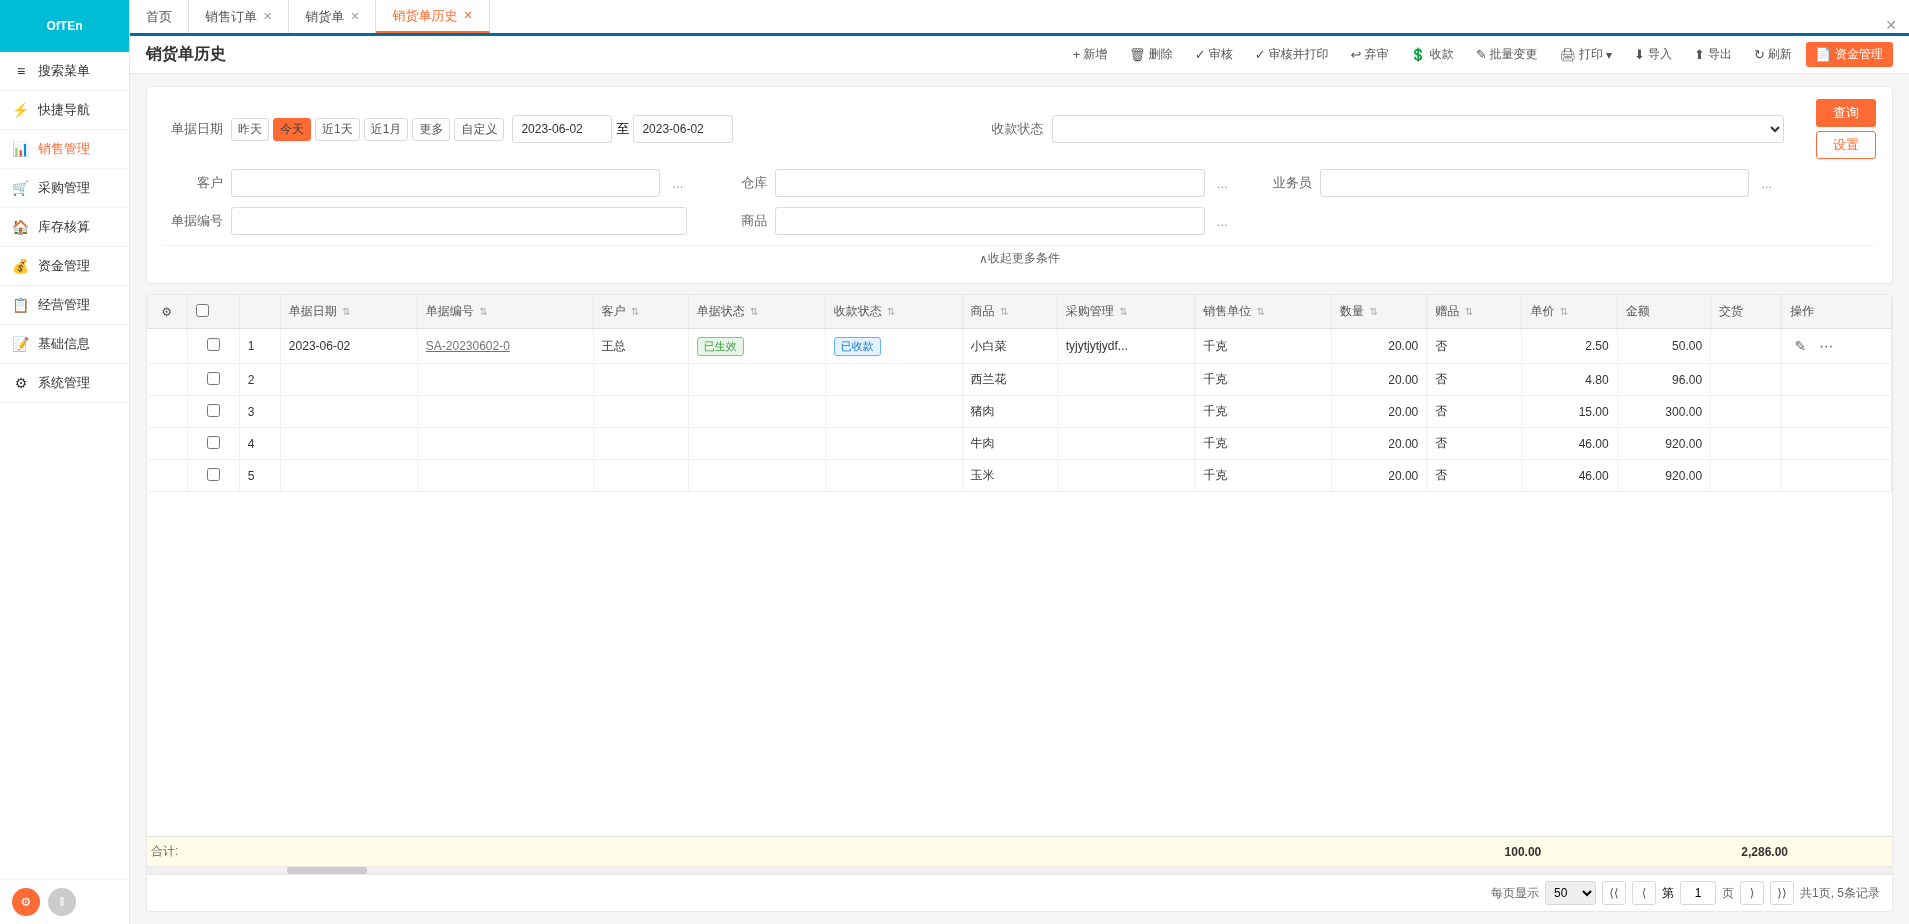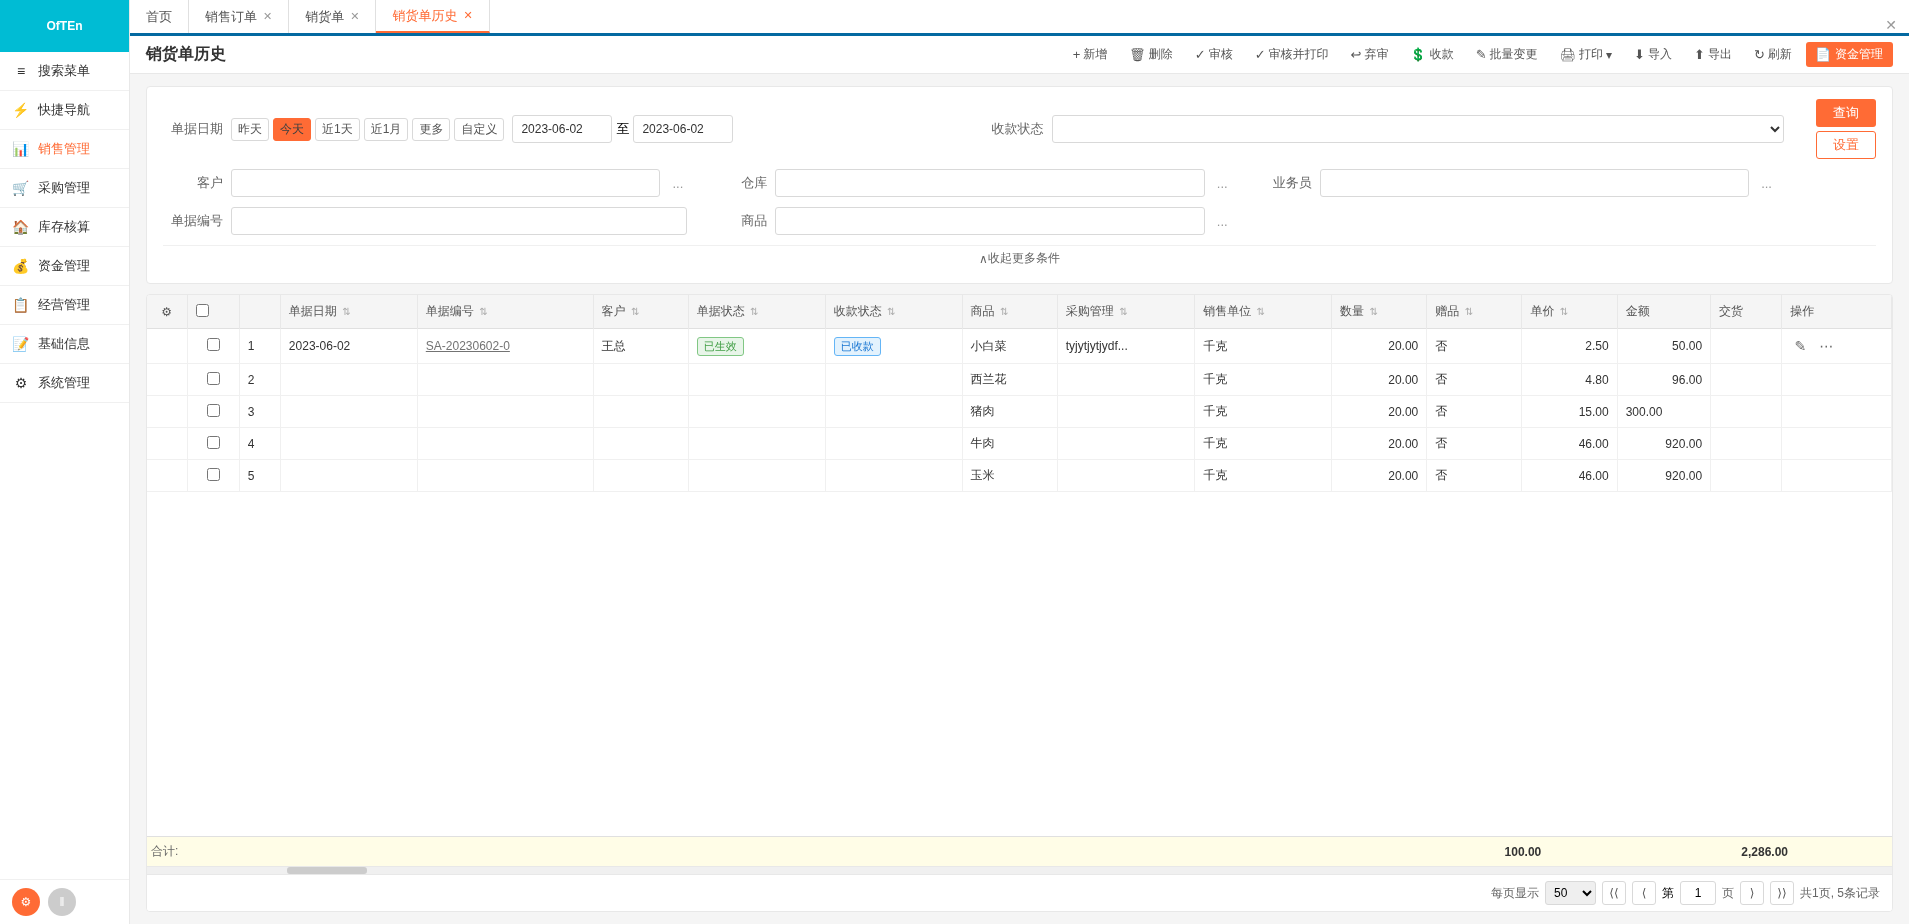--- a/index.html
+++ b/index.html
@@ -762,21 +762,21 @@
     <td></td>
     <td></td>
     <td></td>
     <td></td>
     <td>猪肉</td>
     <td></td>
     <td>千克</td>
     <td style="text-align:right;">20.00</td>
     <td>否</td>
     <td style="text-align:right;">15.00</td>
-    <td style="text-align:left;">300.00</td>
+    <td style="text-align:right;">300.00</td>
     <td></td>
     <td>
       
     </td>
   </tr>
               <tr>
     <td></td>
     <td><input type="checkbox" style=""></td>
     <td>4</td>
     <td></td>

